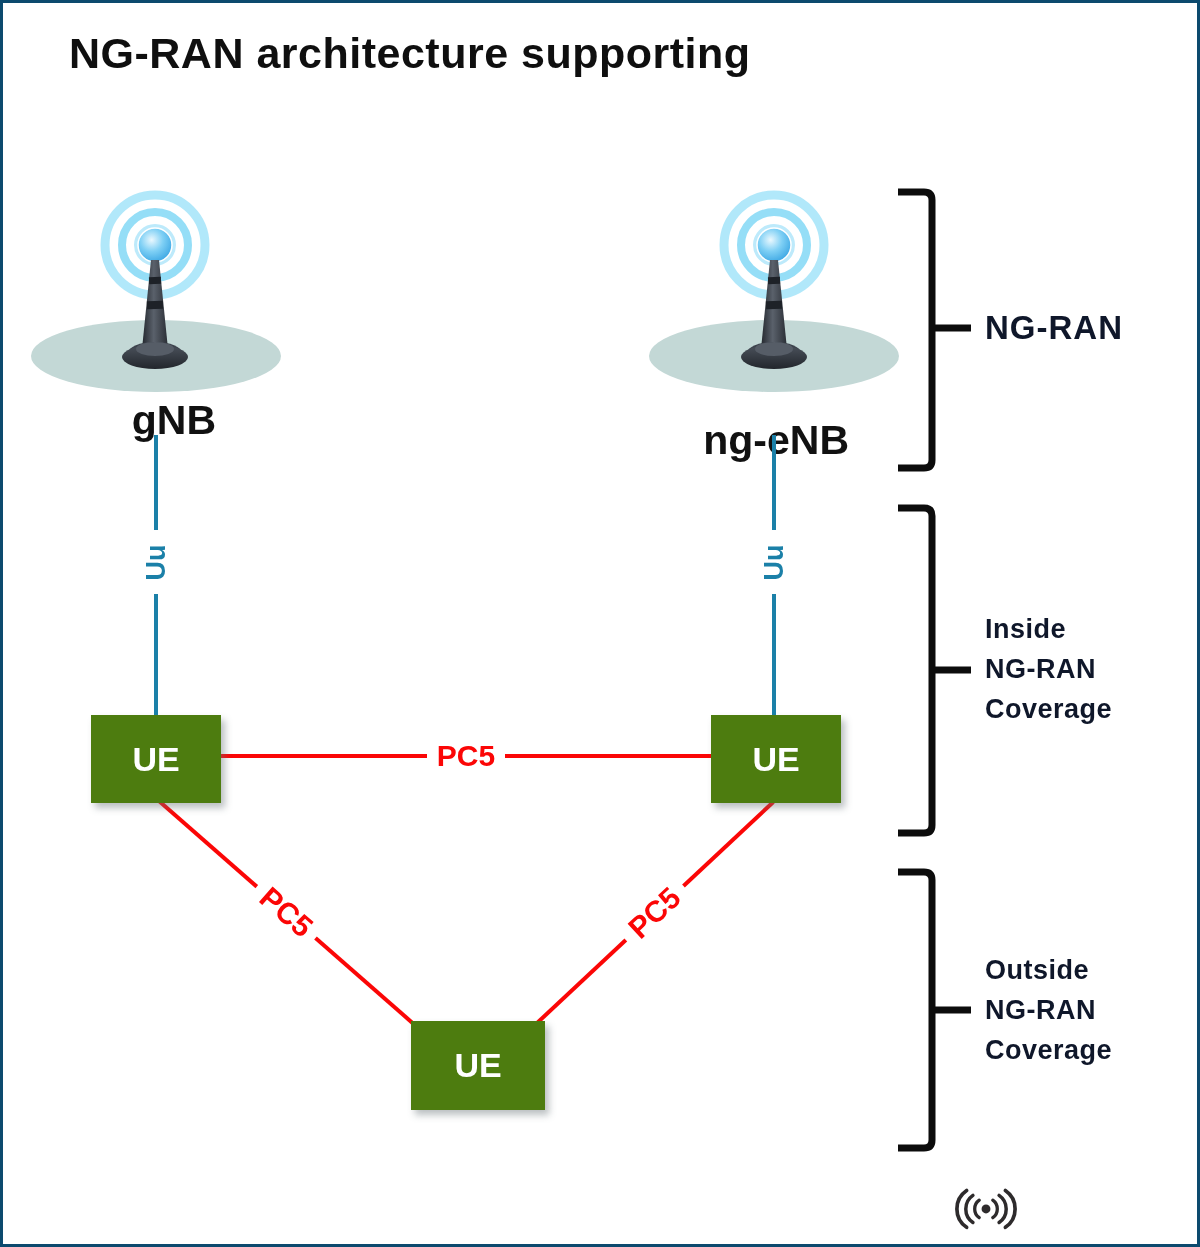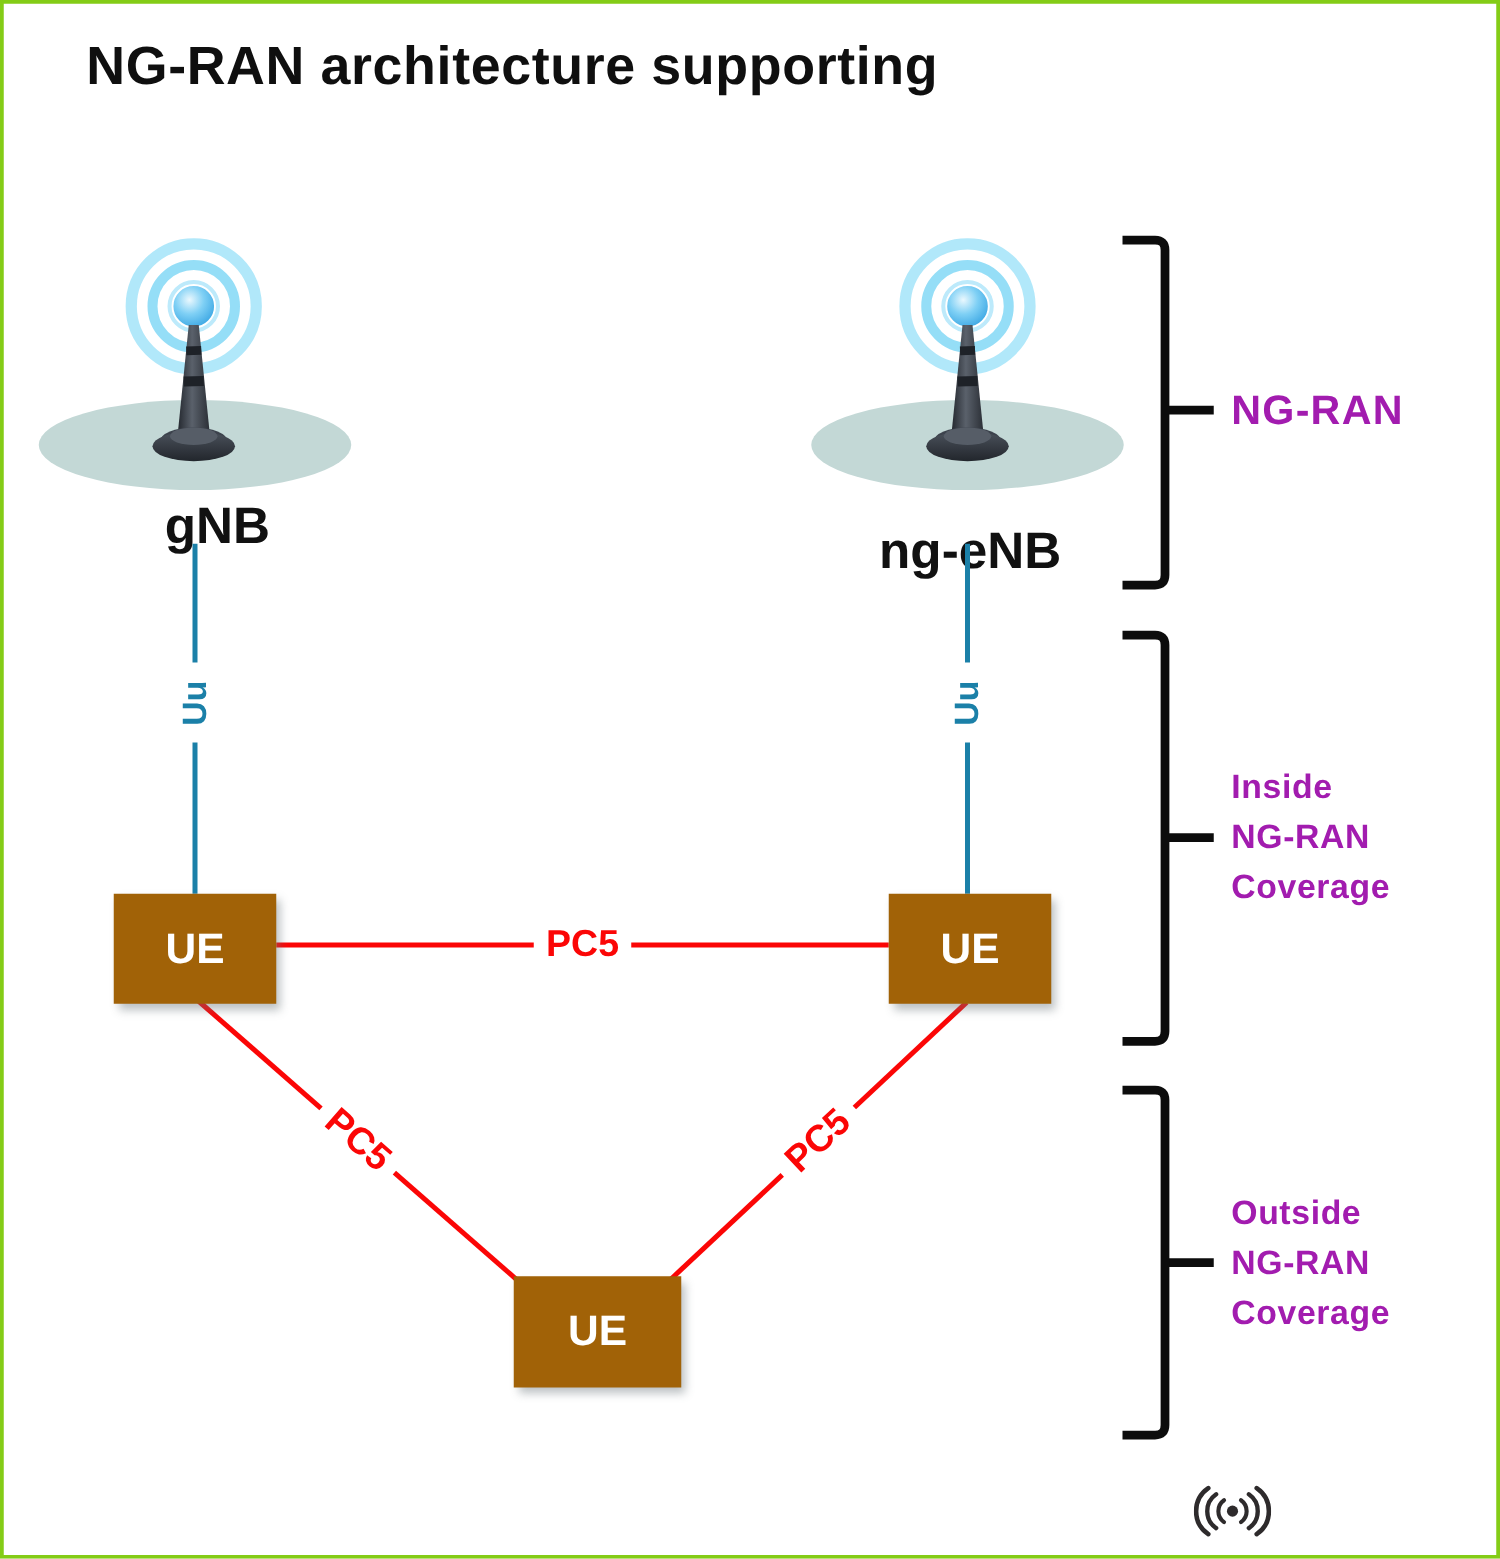--- a/index.html
+++ b/index.html
@@ -1,18 +1,18 @@
 <!DOCTYPE html>
 <html><head>
 <meta charset="utf-8">
 <style>
   html,body { margin:0; padding:0; background:#fff; }
   .page {
     position:relative; width:1200px; height:1247px;
-    background:#ffffff; border:3px solid #84cc16; box-sizing:border-box;
+    background:#ffffff; border:3px solid #0c4a6e; box-sizing:border-box;
     font-family:"Liberation Sans", sans-serif; overflow:hidden;
   }
   .title { position:absolute; left:66px; top:22px; font-size:43px; line-height:56px;
     font-weight:700; color:#0f0f0f; letter-spacing:0.5px; }
   
   .pad { position:absolute; width:250px; height:72px; border-radius:50%; background:#c3d8d6; }
   .pad.left { left:28px; top:317px; }
   .pad.right { left:646px; top:317px; }
   
   .antenna { position:absolute; width:160px; height:190px; z-index:3; }
@@ -32,38 +32,38 @@
   
   .uu-line { position:absolute; width:4px; top:432px; height:280px; background:#1b80a8; }
   .uu-line.left { left:151px; }
   .uu-line.right { left:769px; }
   .uu-label { position:absolute; top:527px; width:42px; height:64px; background:#ffffff;
     display:flex; align-items:center; justify-content:center; z-index:2; }
   .uu-label.left { left:132px; }
   .uu-label.right { left:750px; }
   .uu-label span { transform:rotate(-90deg); color:#1b80a8; font-size:27px; font-weight:700; }
   
-  .ue-box { position:absolute; background:#a16207; color:#ffffff; display:flex;
+  .ue-box { position:absolute; background:#4d7c0f; color:#ffffff; display:flex;
     align-items:center; justify-content:center; font-size:34px; font-weight:700;
     box-shadow:4px 5px 7px rgba(105,115,120,0.45); z-index:4; }
   .ue-box.left  { left:88px;  top:712px; width:130px; height:88px; }
   .ue-box.right { left:708px; top:712px; width:130px; height:88px; }
   .ue-box.bottom{ left:408px; top:1018px; width:134px; height:89px; }
   
   .pc5 .seg { background:#fb0606; }
   .pc5 .lbl { color:#fb0606; font-size:30px; }
   .pc5-h { left:218px; top:735px; width:490px; height:36px; }
   .pc5-dl { left:156px; top:780px; width:338px; height:36px;
     transform:rotate(41.2deg); transform-origin:0 50%; }
   .pc5-dr { left:533px; top:1003px; width:325px; height:36px;
     transform:rotate(-43.1deg); transform-origin:0 50%; }
   
   .brackets { position:absolute; left:0; top:0; width:1200px; height:1247px; z-index:1; pointer-events:none; }
   
-  .brace-label { position:absolute; left:982px; color:#a21caf; font-weight:600; }
+  .brace-label { position:absolute; left:982px; color:#0f172a; font-weight:600; }
   .brace-label.single { top:303px; font-size:33px; line-height:44px; letter-spacing:1px; }
   .brace-label.multi { font-size:27px; line-height:40px; letter-spacing:0.5px; }
   .brace-label.inside { top:606px; }
   .brace-label.outside { top:947px; }
   
   .brand { position:absolute; left:952px; top:1176px; display:flex; align-items:center; }
   .brand-icon { width:62px; height:56px; margin-right:4px; }
   .brand-name { font-size:31px; font-weight:800; color:#2e2b2c; letter-spacing:0.5px; line-height:30px; }
   .brand-tag { font-size:11.5px; font-weight:600; color:#2e2b2c; letter-spacing:1.2px; margin-top:2px; }
 </style>

